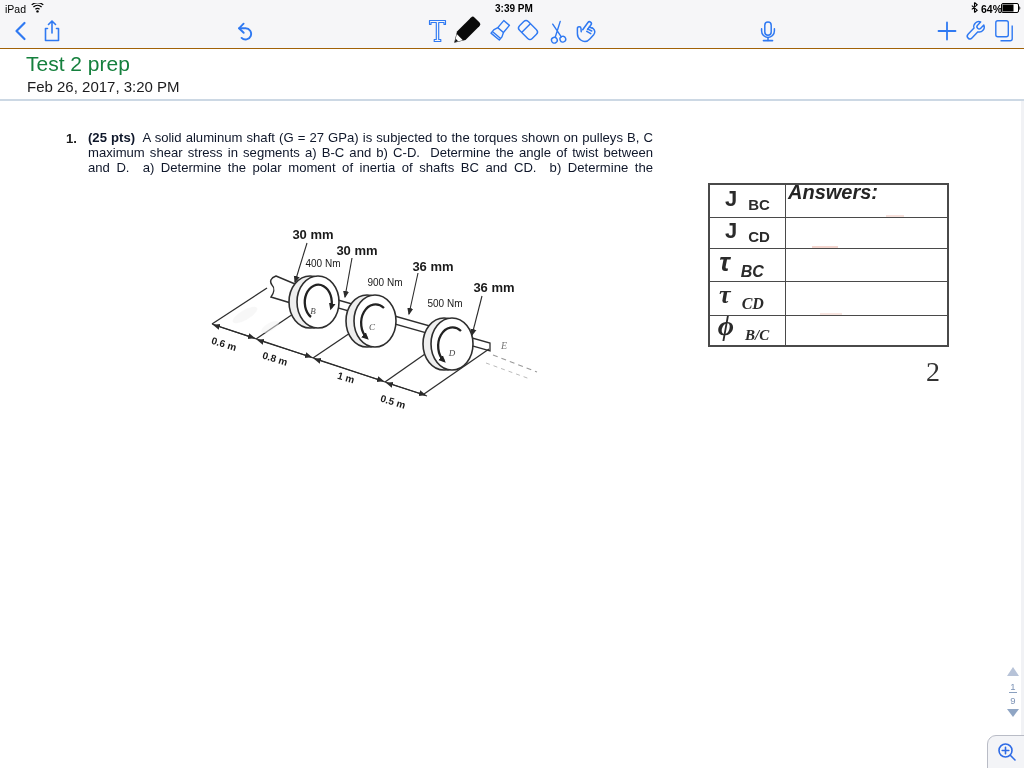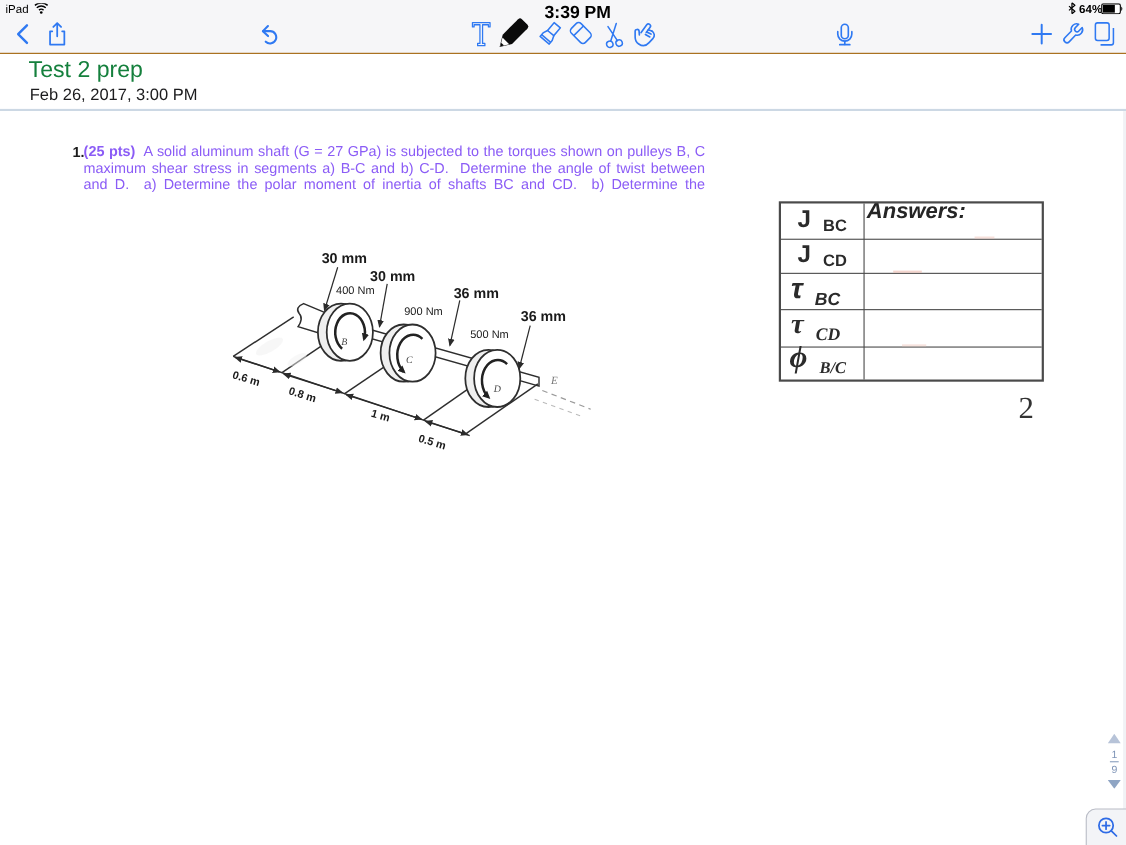--- a/index.html
+++ b/index.html
@@ -1,28 +1,28 @@
 <!DOCTYPE html>
 <html><head>
 <meta charset="utf-8">
 <style>
   html,body{margin:0;padding:0;width:1024px;height:768px;overflow:hidden;background:#fff;
     font-family:"Liberation Sans",sans-serif;}
   .abs{position:absolute;}
   #top{position:absolute;left:0;top:0;width:1024px;height:48px;background:#f6f6f8;
-    border-bottom:3px solid #a16207;}
+    border-bottom:1px solid #a16207;}
   #status{position:absolute;left:0;top:0;width:1024px;height:16px;color:#000;
     font-size:10.5px;font-weight:bold;}
   #titlebar{position:absolute;left:0;top:49px;width:1024px;height:50px;background:#fff;
     border-bottom:2px solid #ccd8e4;}
   #title{position:absolute;left:26px;top:3px;font-size:21px;color:#15803d;}
   #date{position:absolute;left:27px;top:28.5px;font-size:15px;color:#1b1b1d;}
   #page{position:absolute;left:0;top:101px;width:1024px;height:667px;background:#fff;}
-  #prob{position:absolute;left:76px;top:131px;width:565px;font-size:13.1px;line-height:14.8px;
-    color:#8b5cf6;}
+  #prob{position:absolute;left:88px;top:131px;width:565px;font-size:13.1px;line-height:14.8px;
+    color:#0f172a;}
   #prob .j{text-align:justify;text-align-last:justify;}
   #pnum{position:absolute;left:66px;top:131px;font-size:13.1px;font-weight:bold;color:#1c1c1c;}
   
   #answers{position:absolute;left:788px;top:161px;font-size:20px;font-style:italic;
     font-weight:bold;color:#252525;margin-top:20px;}
   #atable{position:absolute;left:708px;top:183px;width:237px;height:160px;
     border:2px solid #4a4a4a;}
   .row{position:absolute;left:0;width:237px;border-bottom:1.5px solid #4a4a4a;}
   .lbl{position:absolute;left:0;width:75px;text-align:center;color:#2b2b2b;}
   #coldiv{position:absolute;left:75px;top:0;height:100%;width:0;border-left:1.5px solid #4a4a4a;}
@@ -40,21 +40,21 @@
 
 <div id="top">
   <div id="status">
     <span style="position:absolute;left:5px;top:2.5px;font-size:10.5px;font-weight:normal;">iPad</span>
     <svg class="abs" style="left:31px;top:3px" width="13" height="10" viewBox="0 0 13 10">
       <circle cx="6.5" cy="8.4" r="1.2" fill="#000"></circle>
       <path d="M4.4 6.2 A3.2 3.2 0 0 1 8.6 6.2" fill="none" stroke="#000" stroke-width="1.25"></path>
       <path d="M2.4 4 A6.2 6.2 0 0 1 10.6 4" fill="none" stroke="#000" stroke-width="1.25"></path>
       <path d="M0.7 1.9 A8.8 8.8 0 0 1 12.3 1.9" fill="none" stroke="#000" stroke-width="1.25"></path>
     </svg>
-    <span style="position:absolute;left:495px;top:2.5px;font-size:16px;">3:39 PM</span>
+    <span style="position:absolute;left:495px;top:2.5px;font-size:10px;">3:39 PM</span>
     <svg class="abs" style="left:971px;top:2px" width="7" height="11" viewBox="0 0 7 11">
       <path d="M3.5 0.5 L3.5 10.5 M3.5 0.5 L6.2 2.8 L0.8 7.4 M3.5 10.5 L6.2 8.2 L0.8 3.6" fill="none" stroke="#000" stroke-width="1.1"></path>
     </svg>
     <span style="position:absolute;left:981px;top:2.5px;font-size:10.5px;">64%</span>
     <svg class="abs" style="left:1001px;top:3px" width="20" height="10" viewBox="0 0 20 10">
       <rect x="0.5" y="0.5" width="17" height="9" rx="1.5" fill="#fff" stroke="#000"></rect>
       <rect x="1.5" y="1.5" width="11" height="7" fill="#000"></rect>
       <path d="M18.3 3 A2.5 2.5 0 0 1 18.3 7 Z" fill="#000"></path>
     </svg>
   </div>
@@ -145,21 +145,21 @@
   <svg class="abs" style="left:994px;top:19px" width="22" height="25" viewBox="0 0 22 25">
     <g fill="none" stroke="#2f79f2" stroke-width="1.4">
       <rect x="1.8" y="1.8" width="12.5" height="16" rx="2"></rect>
       <path d="M6.5 21.8 H16.2 A2 2 0 0 0 18.2 19.8 V6.5" fill="none"></path>
     </g>
   </svg>
 </div>
 
 <div id="titlebar">
   <div id="title">Test 2 prep</div>
-  <div id="date">Feb 26, 2017, 3:00 PM</div>
+  <div id="date">Feb 26, 2017, 3:20 PM</div>
 </div>
 
 <div id="page"></div>
 <div class="abs" style="left:1021px;top:101px;width:3px;height:667px;background:#f1f2f5;"></div>
   <div id="pnum">1.</div>
   <div id="prob">
     <div class="j"><b>(25 pts)</b>&nbsp; A solid aluminum shaft (G = 27 GPa) is subjected to the torques shown on pulleys B, C</div>
     <div class="j">maximum shear stress in segments a) B-C and b) C-D. &nbsp;Determine the angle of twist between</div>
     <div class="j">and D. &nbsp;a) Determine the polar moment of inertia of shafts BC and CD. &nbsp;b) Determine the</div>
   </div>

